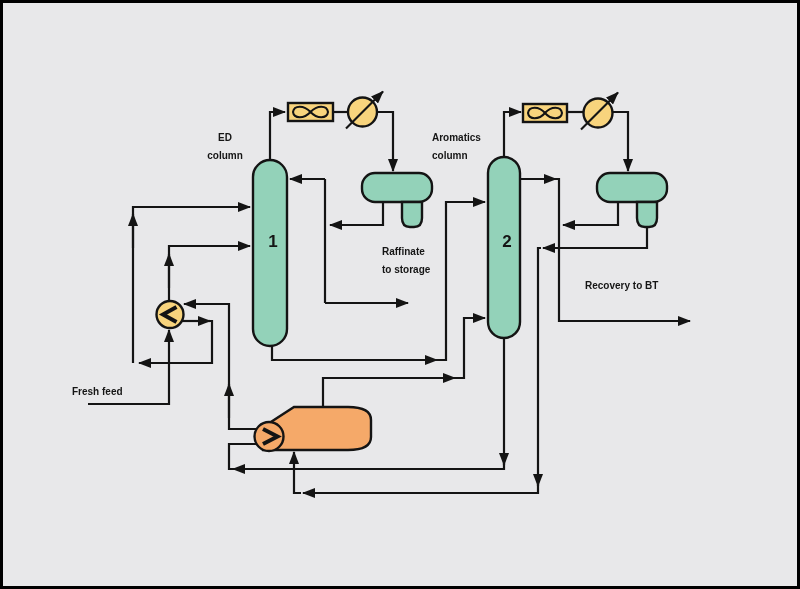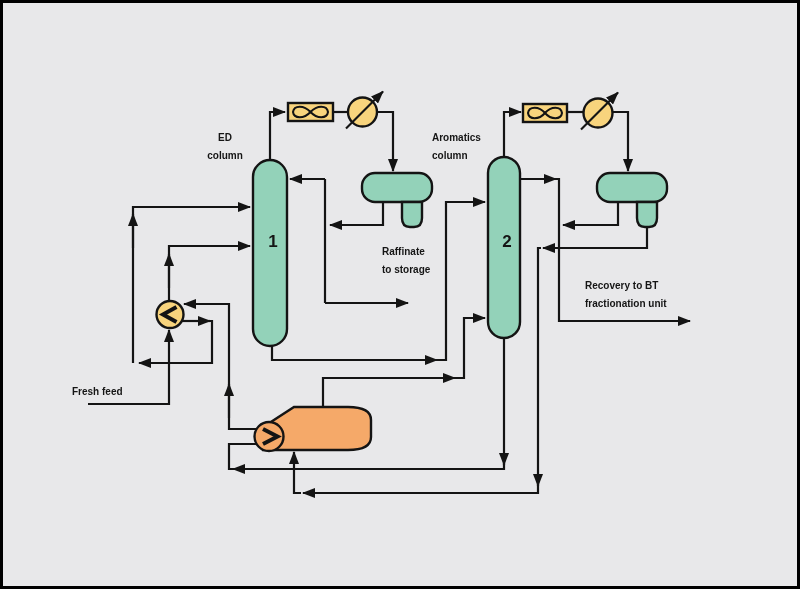--- a/index.html
+++ b/index.html
@@ -117,21 +117,21 @@
       <polyline class="chev" points="263,429 277.5,436.5 263,444"></polyline>
     </g>
   </svg>
 
   <div class="lbl center" style="left:181px;top:126px;width:82px;"><span>ED</span><br><span>column</span></div>
 
   <div class="lbl" style="left:429px;top:126px;"><span>Aromatics</span><br><span>column</span></div>
 
   <div class="lbl" style="left:336px;top:240px;margin-left:43px;"><span>Raffinate</span><br><span>to storage</span></div>
 
-  <div class="lbl" style="left:582px;top:274px;"><span>Recovery to BT</span><br><span>fractionation unit</span></div>
+  <div class="lbl" style="left:582px;top:274px;"><span>Recovery to BT</span><br></div>
 
 
   <div class="lbl" style="left:69px;top:380px;">Fresh feed</div>
 
   <div class="colnum" style="left:260px;top:229px;">1</div>
   <div class="colnum" style="left:494px;top:229px;">2</div>
 
 </div>
 
 </body></html>

